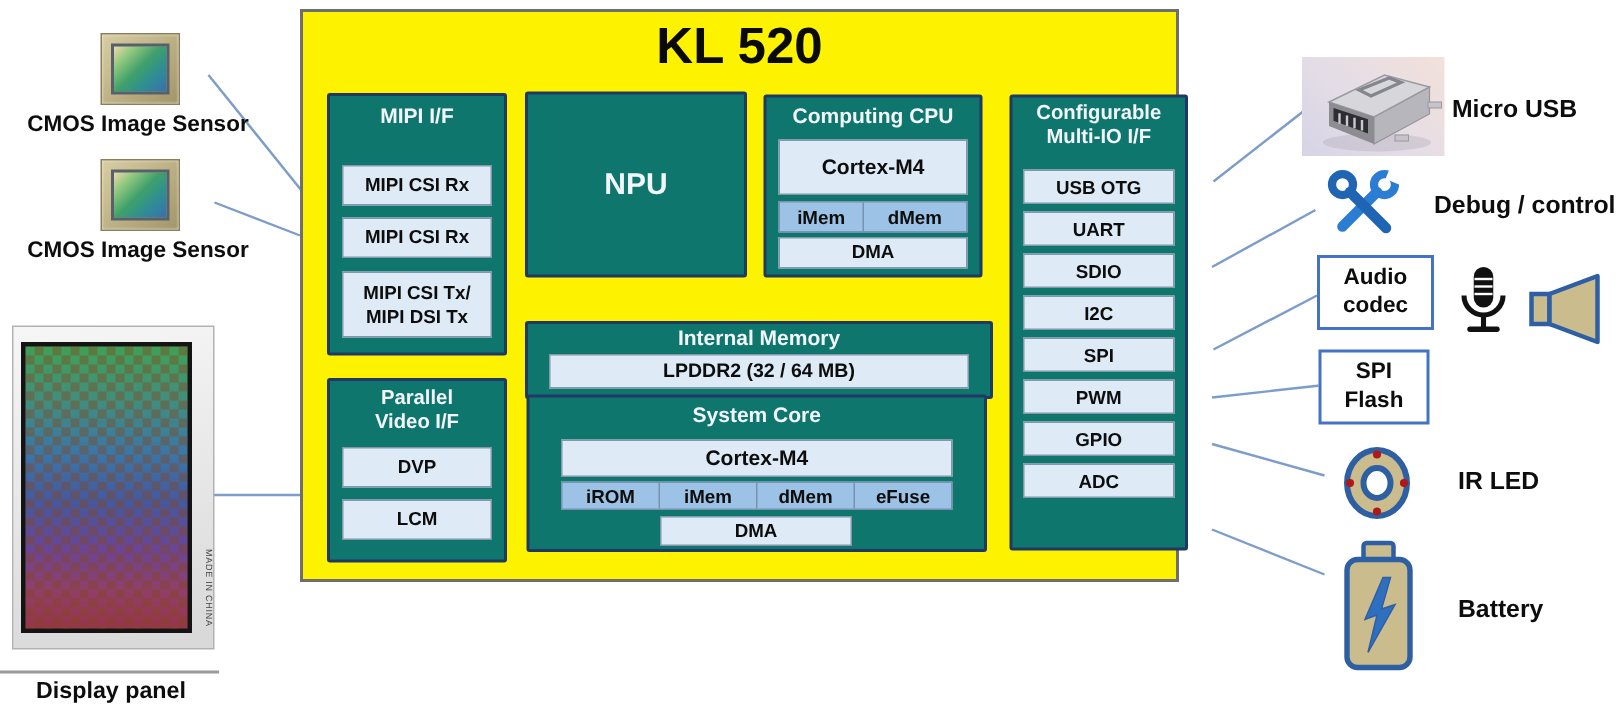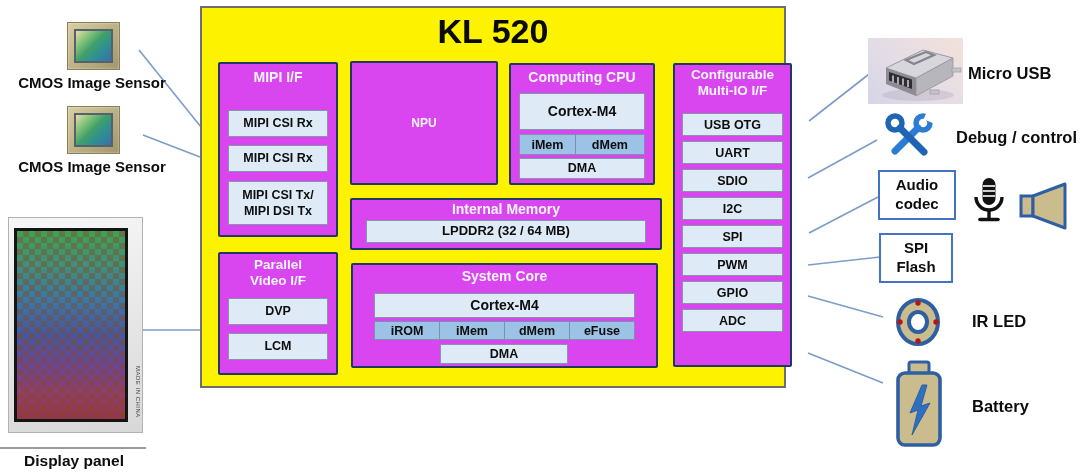--- a/index.html
+++ b/index.html
@@ -9,44 +9,44 @@
 
   
   #lines { position:absolute; left:0; top:0; z-index:0; pointer-events:none; }
 
   
   .chipbox { position:absolute; left:200px; top:6px; width:586px; height:382px;
              background:#FDF200; border:2px solid #6e6e6e; z-index:1; }
   .chip-title { position:absolute; left:0; top:4px; width:100%; text-align:center;
                 font-size:34px; font-weight:bold; color:#0a0a0a; }
 
-  .blk { position:absolute; background:#d946ef; border:2px solid #1F3864; border-radius:2px; }
+  .blk { position:absolute; background:#0f766e; border:2px solid #1F3864; border-radius:2px; }
   .blk-title { position:absolute; left:0; width:100%; text-align:center; color:#F2F6FC;
                font-weight:bold; font-size:14px; line-height:1.22; }
   .lightbox { position:absolute; left:8px; right:8px; background:#DEEAF6; border:1px solid #8296AC;
               display:flex; align-items:center; justify-content:center;
               font-weight:bold; font-size:12.5px; color:#0d0d0d; text-align:center; line-height:1.3; }
   .midrow { position:absolute; display:flex; background:#9CC2E5; border:1px solid #7A92B0; }
   .midcell { flex:1; display:flex; align-items:center; justify-content:center;
              font-weight:bold; font-size:12.5px; color:#0d0d0d; border-right:1px solid #7A92B0; }
   .midcell:last-child { border-right:none; }
   .pre { white-space:pre-line; }
 
   
   .blk-mipi { left:16px; top:54px; width:120px; height:175px; }
   
   .blk-pvid { left:16px; top:244px; width:120px; height:123px; }
   
   .blk-npu  { left:148px; top:53px; width:148px; height:124px;
               display:flex; align-items:center; justify-content:center; }
-  .npu-label { font-size:12px; font-weight:bold; color:#F2F6FC; }
+  .npu-label { font-size:20px; font-weight:bold; color:#F2F6FC; }
   
   .blk-ccpu { left:307px; top:55px; width:146px; height:122px; }
   
-  .blk-imem { left:148px; top:190px; width:312px; height:52px; }
+  .blk-imem { left:148px; top:206px; width:312px; height:52px; }
   
   .blk-score{ left:149px; top:255px; width:307px; height:105px; }
   
   .blk-cio  { left:471px; top:55px; width:119px; height:304px; }
   .cio-list { position:absolute; left:7px; right:7px; top:48px; display:flex;
               flex-direction:column; gap:5px; }
   .cio-list .iobox { position:relative; left:0; right:0; height:23px; background:#DEEAF6;
               border:1px solid #8296AC; display:flex; align-items:center; justify-content:center;
               font-weight:bold; font-size:12.5px; color:#0d0d0d; }
 

